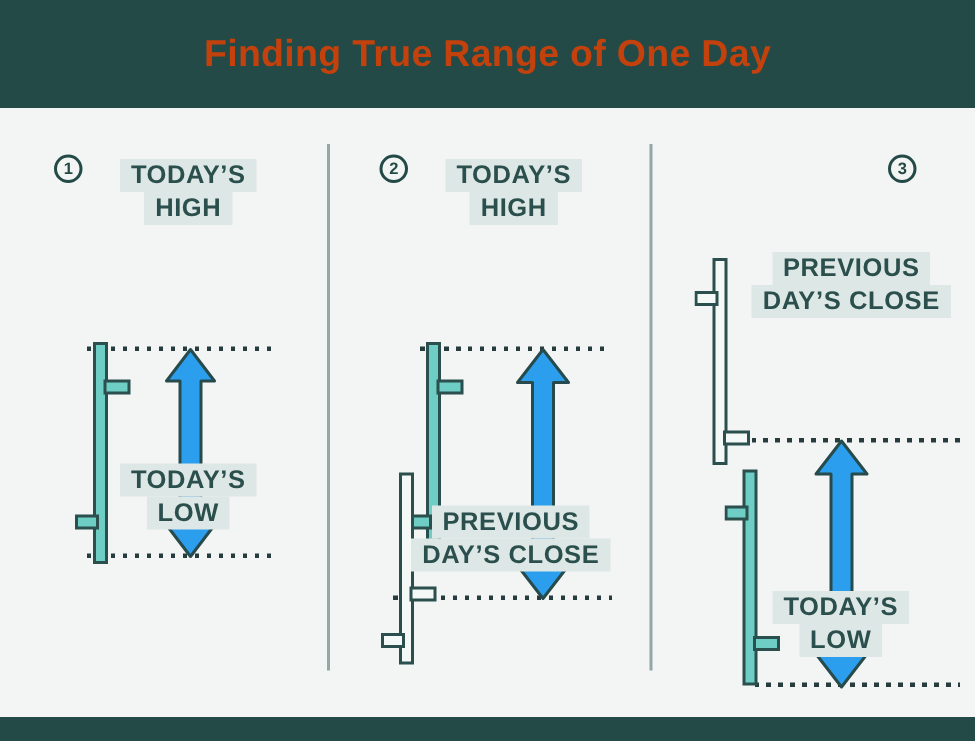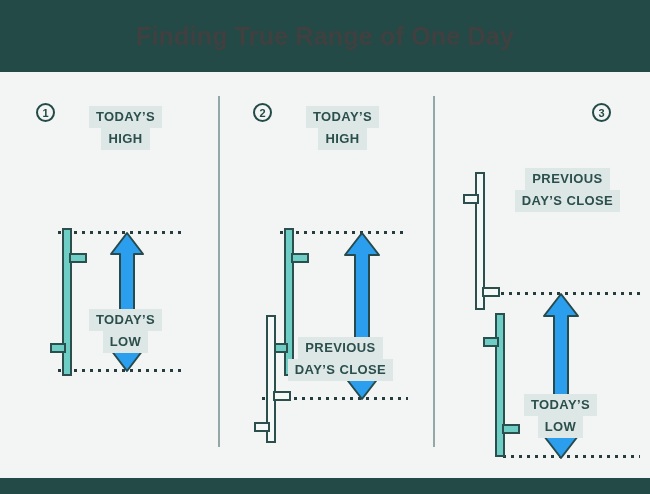--- a/index.html
+++ b/index.html
@@ -23,21 +23,21 @@
     background: #234a47;
   }
   #header-title {
     position: absolute;
     left: 0; top: 0;
     width: 650px;
     height: 72px;
     display: flex;
     align-items: center;
     justify-content: center;
-    color: #404040;
+    color: #c2410c;
     font-size: 25px;
     font-weight: bold;
     letter-spacing: 0.2px;
     white-space: nowrap;
   }
   #footer-bar {
     position: absolute;
     left: 0; top: 478px;
     width: 650px;
     height: 16px;
@@ -66,21 +66,21 @@
     font-size: 11px;
     font-weight: bold;
     display: flex;
     align-items: center;
     justify-content: center;
     background: #f2f5f4;
   }
   .label {
     position: absolute;
     color: #2b4f4c;
-    font-size: 13px;
+    font-size: 17px;
     font-weight: bold;
     letter-spacing: 0.4px;
     line-height: 19px;
     text-align: center;
     white-space: nowrap;
   }
   .label .ln {
     display: inline-block;
     background: #dde7e6;
     padding: 1px 7px 2px 7px;

